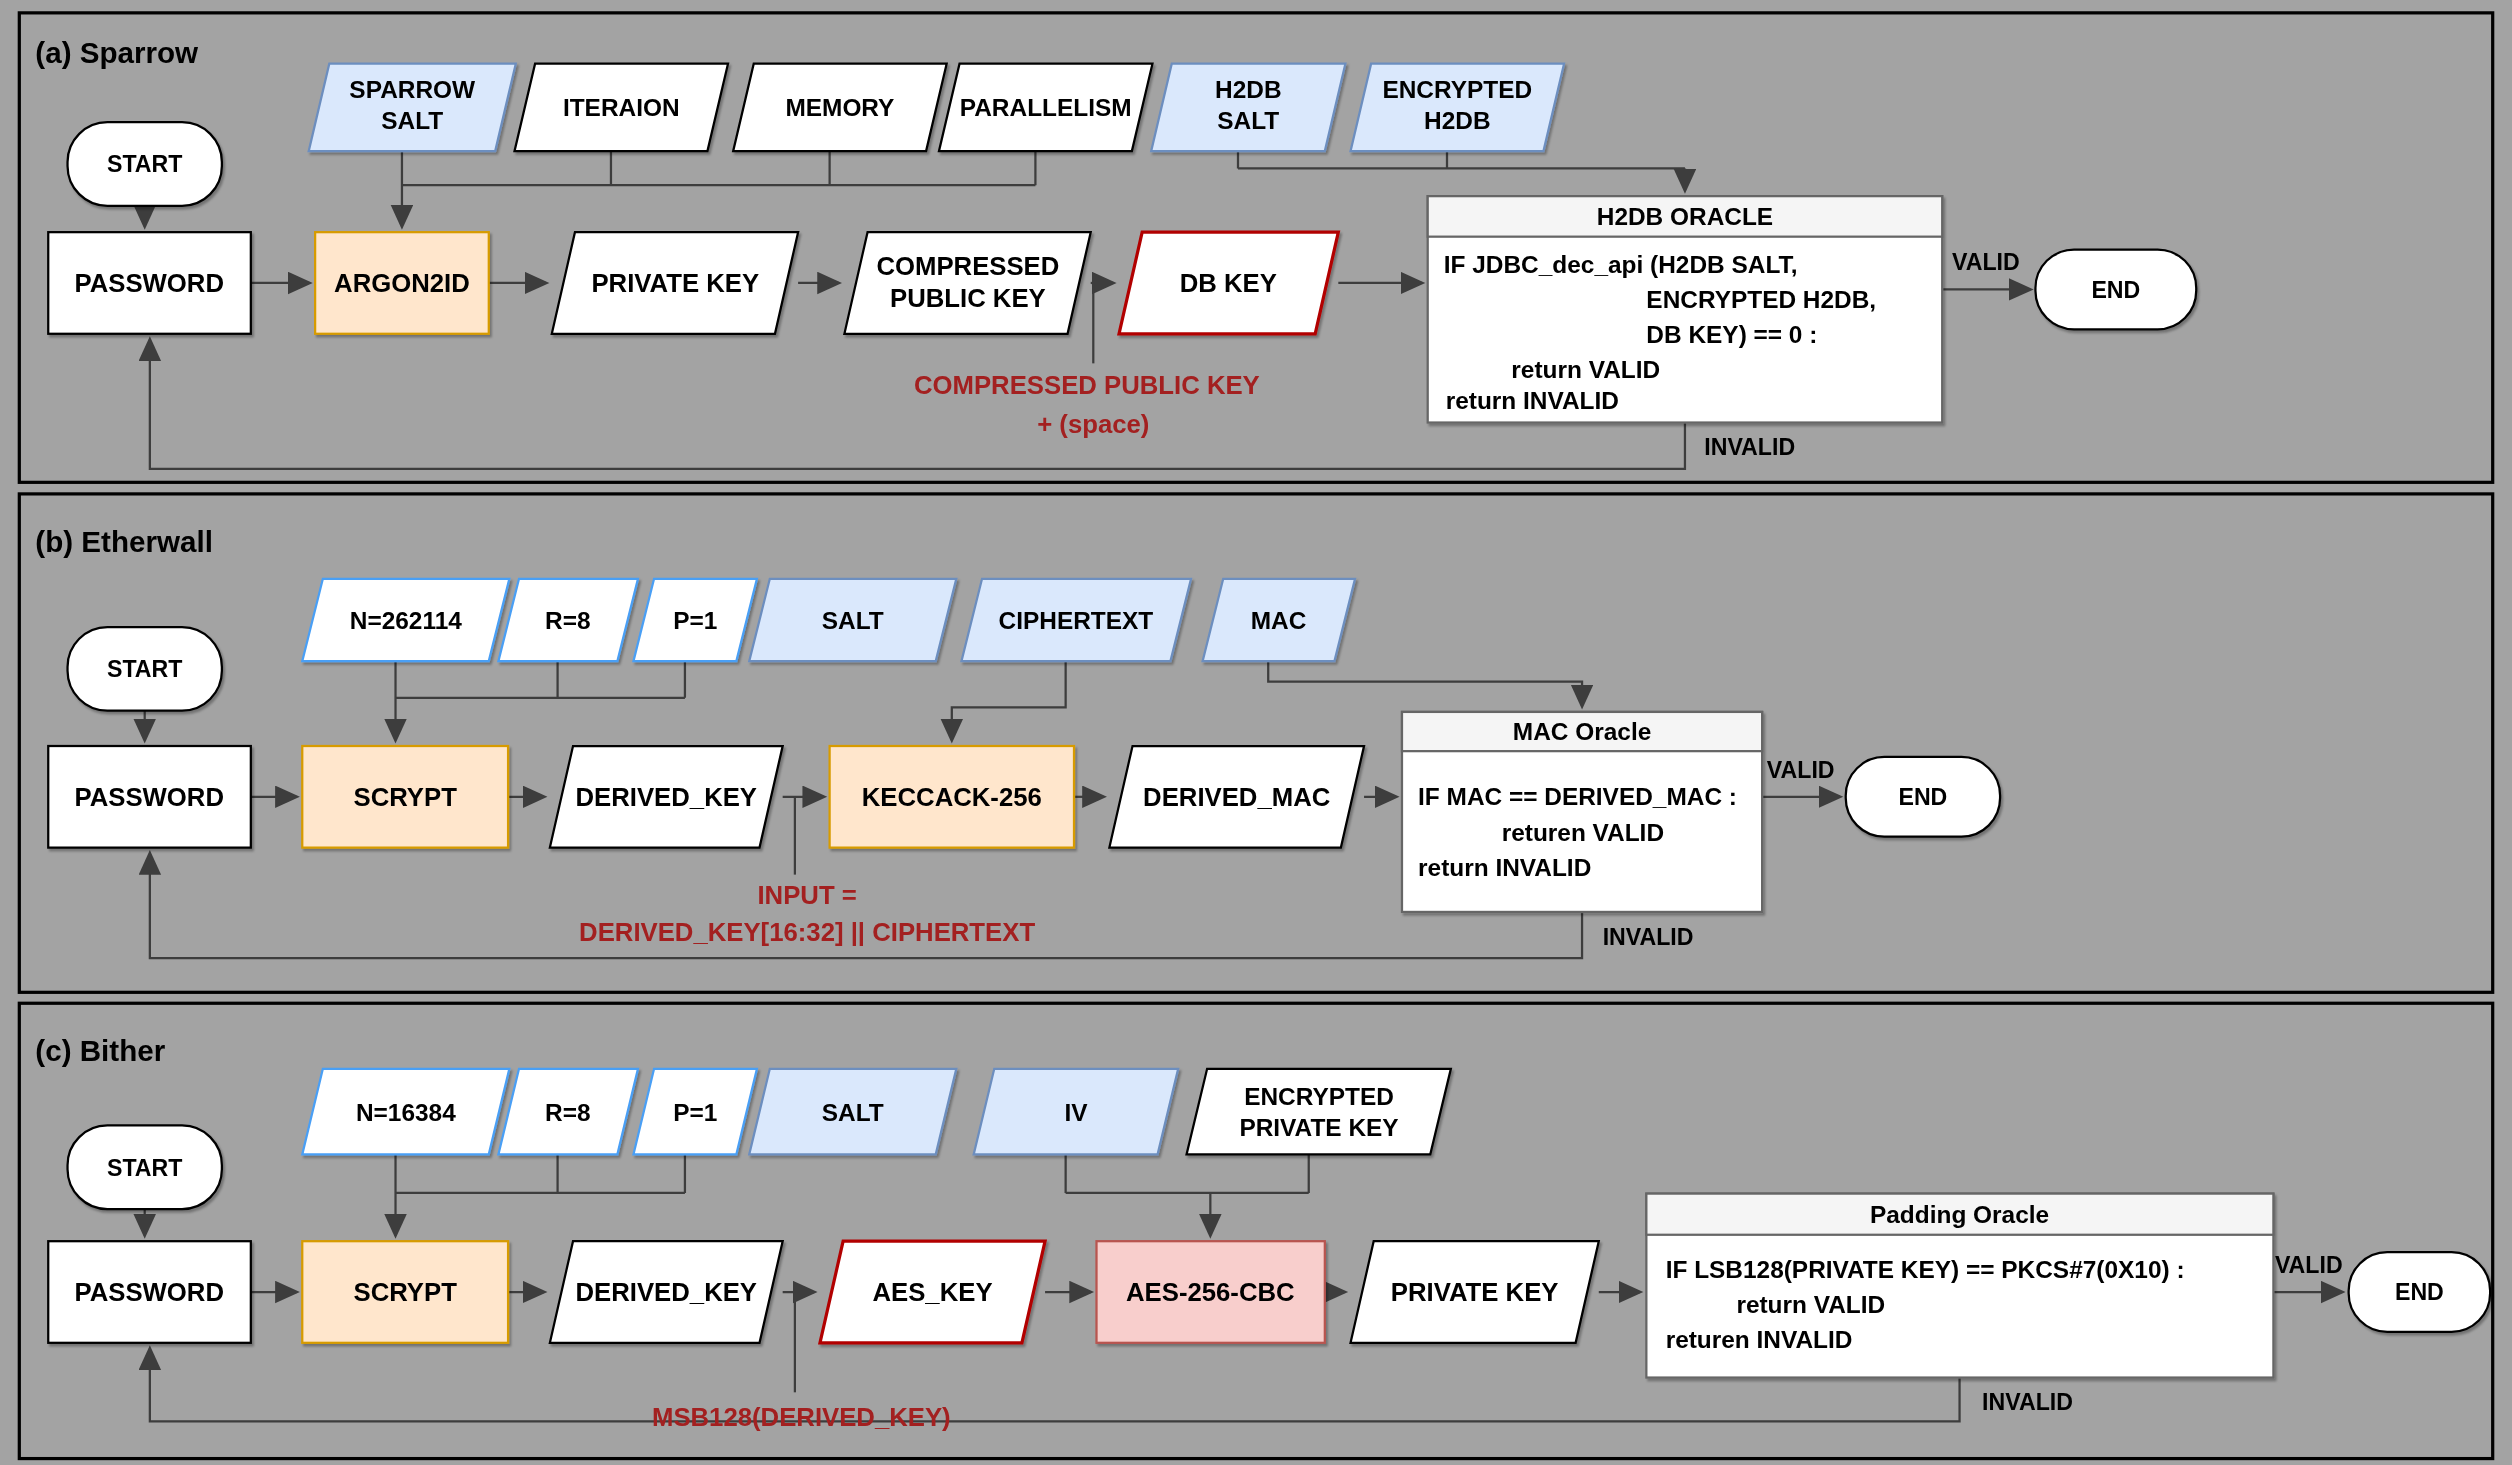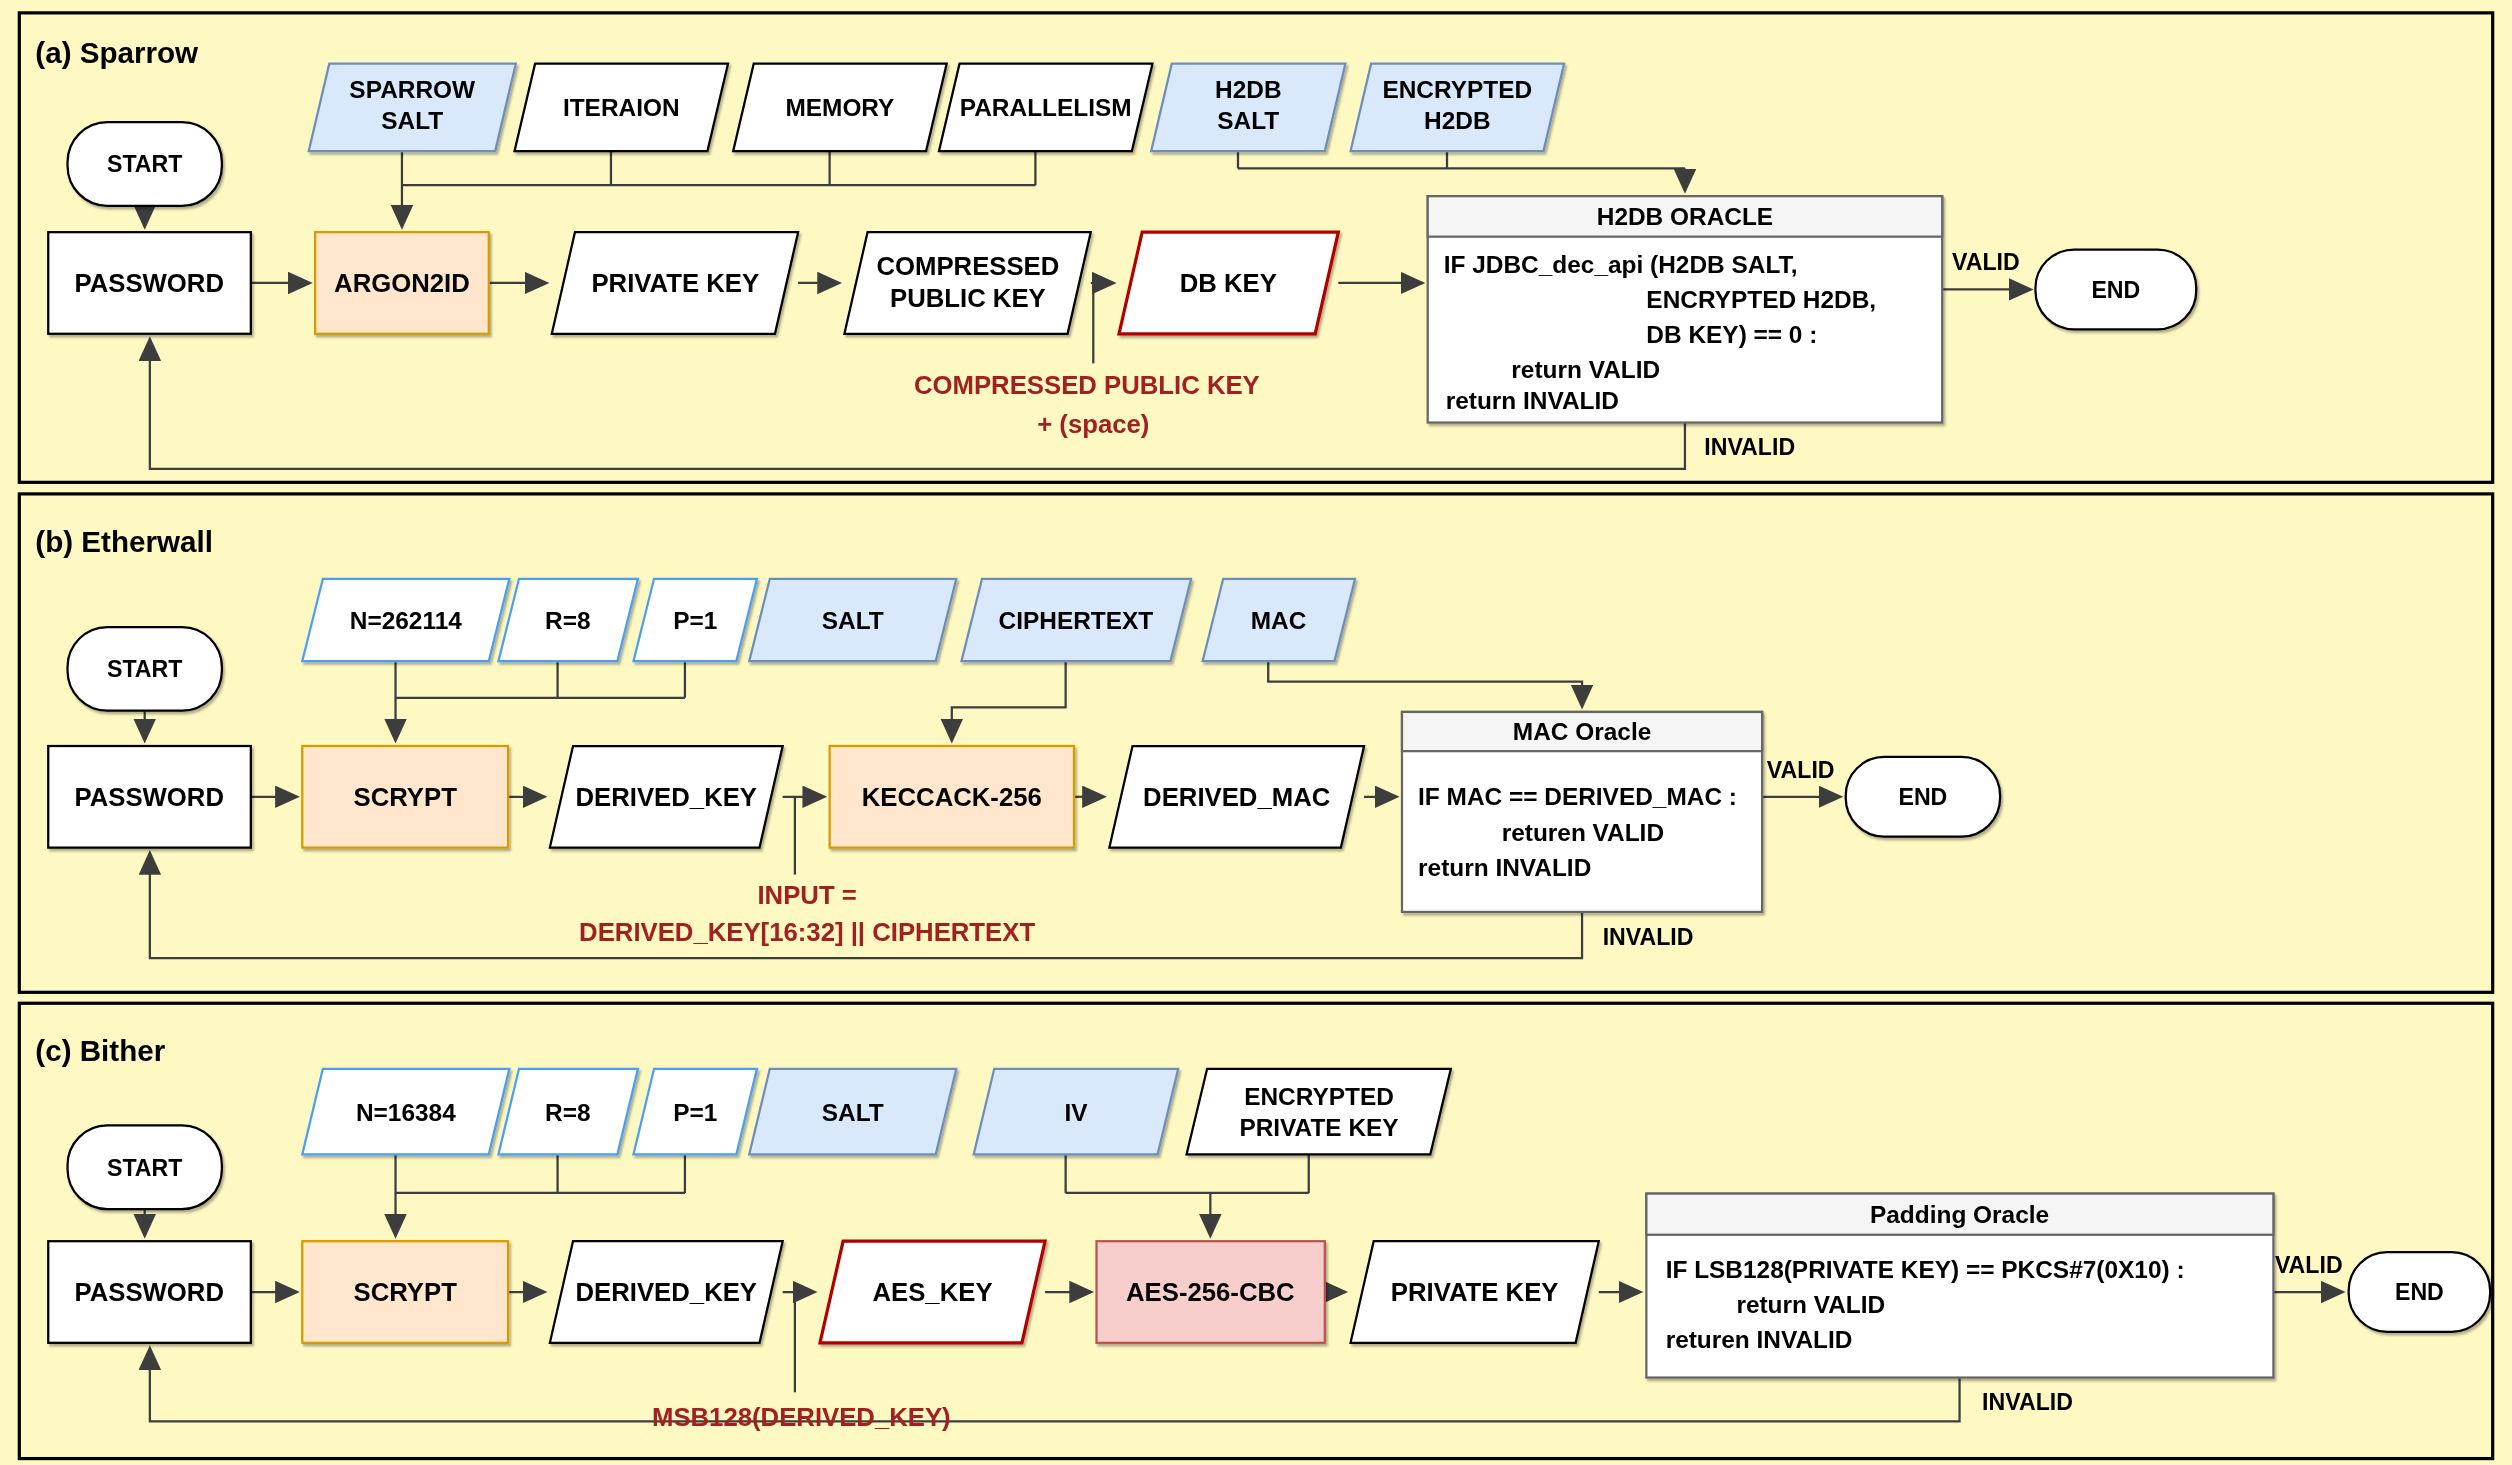--- a/index.html
+++ b/index.html
@@ -1,17 +1,17 @@
 <!DOCTYPE html>
 <html style="font-size:10.3px"><head>
 <meta charset="utf-8">
 <style>
   html,body{margin:0;padding:0;background:#ffffff;}
   body{font-family:"Liberation Sans", sans-serif;}
-  .stage{position:relative;width:2512px;height:1465px;background:#fef9c3;}
+  .stage{position:relative;width:2512px;height:1465px;background:#a3a3a3;}
   svg{display:block;}
   text{font-family:"Liberation Sans", sans-serif;font-weight:bold;fill:#000;}
   .ptitle{font-size:46px;}
   .node{font-size:40px;}
   .inlab{font-size:38px;}
   .code{font-size:38px;}
   .otitle{font-size:38px;}
   .edge{font-size:36px;}
   .anno{font-size:40px;fill:#a32020;}
   .shape{stroke:#000;stroke-width:3.5;fill:#fff;}

